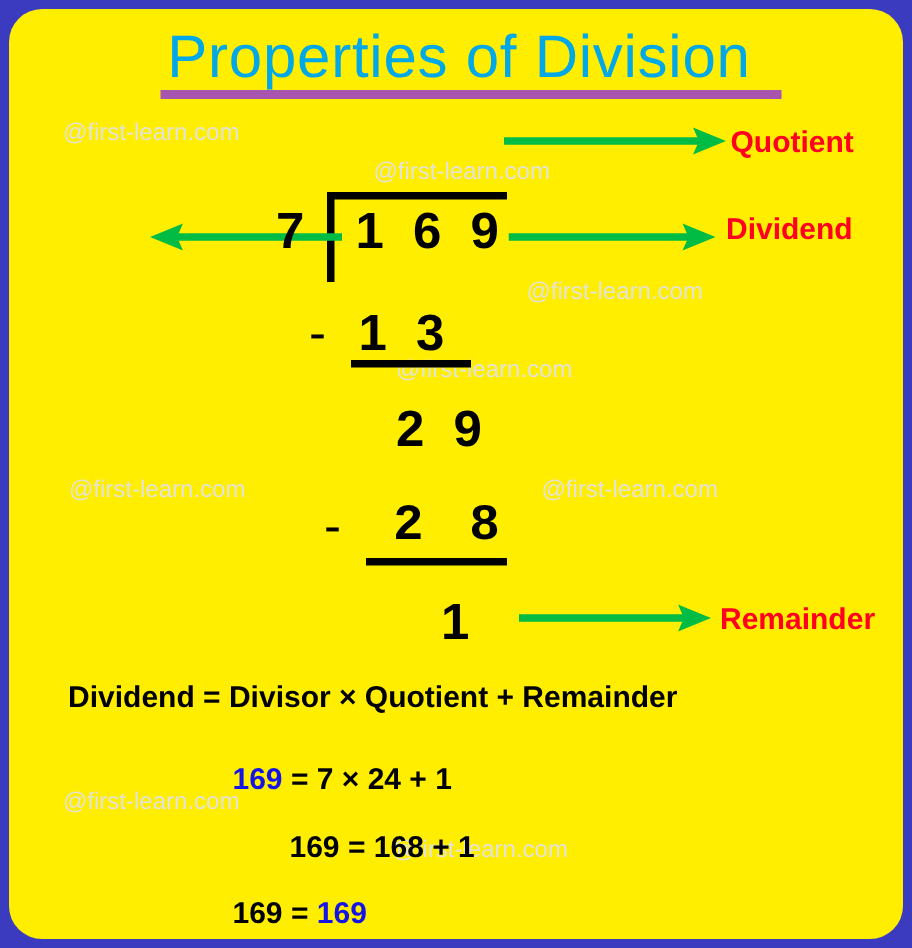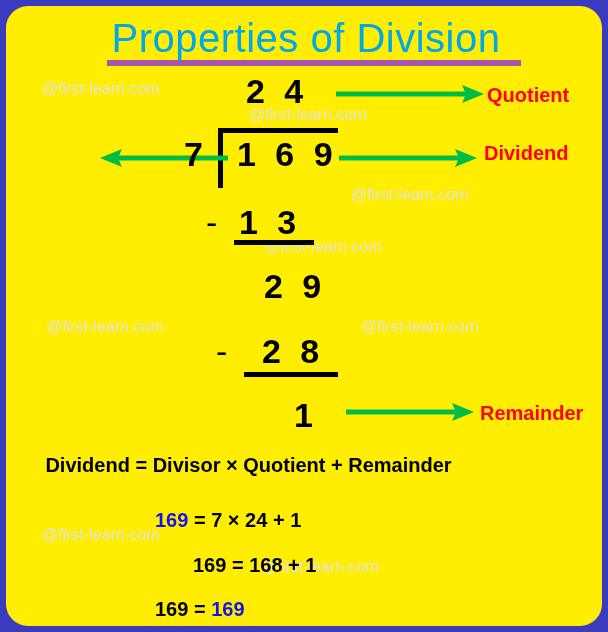--- a/index.html
+++ b/index.html
@@ -141,21 +141,20 @@
     <div class="wm" style="left:345px; top:180px;">@first-learn.com</div>
     <div class="wm" style="left:258px; top:232px;">@first-learn.com</div>
     <div class="wm" style="left:40px;  top:312px;">@first-learn.com</div>
     <div class="wm" style="left:355px; top:312px;">@first-learn.com</div>
     <div class="wm" style="left:36px;  top:520px;">@first-learn.com</div>
     <div class="wm" style="left:255px; top:552px;">@first-learn.com</div>
 
     <div class="title">Properties of Division</div>
     <div class="title-underline"></div>
 
-    <div class="num" style="left:240px; top:66px;">2 4</div>
     <svg class="arrow" width="150" height="24" style="left:330px; top:76px;">
       <line x1="0" y1="12" x2="133" y2="12" stroke="#00bb44" stroke-width="5"></line>
       <polygon points="148,12 126,3 130,12 126,21" fill="#00bb44"></polygon>
     </svg>
     <div class="lbl" style="left:481px; top:78px;">Quotient</div>
 
     <div class="brk-v"></div>
     <div class="brk-h"></div>
 
     <svg class="arrow" width="130" height="24" style="left:92px; top:140px;">
@@ -171,21 +170,21 @@
     </svg>
     <div class="lbl" style="left:478px; top:136px;">Dividend</div>
 
     <div class="num num-lite" style="left:200px; top:197px;">-</div>
     <div class="num" style="left:233px; top:197px;">1 3</div>
     <div class="rule" style="left:228px; top:234px; width:80px;"></div>
 
     <div class="num" style="left:258px; top:261px;">2 9</div>
 
     <div class="num num-lite" style="left:210px; top:326px;">-</div>
-    <div class="num" style="left:256px; top:326px;">2 8</div>
+    <div class="num" style="left:256px; top:326px;font-family:Liberation Mono, monospace;">2 8</div>
     <div class="rule" style="left:238px; top:366px; width:94px;"></div>
 
     <div class="num" style="left:288px; top:390px;">1</div>
     <svg class="arrow" width="130" height="24" style="left:340px; top:394px;">
       <line x1="0" y1="12" x2="113" y2="12" stroke="#00bb44" stroke-width="5"></line>
       <polygon points="128,12 106,3 110,12 106,21" fill="#00bb44"></polygon>
     </svg>
     <div class="lbl" style="left:474px; top:396px;">Remainder</div>
 
     <div class="formula">Dividend = Divisor × Quotient + Remainder</div>

